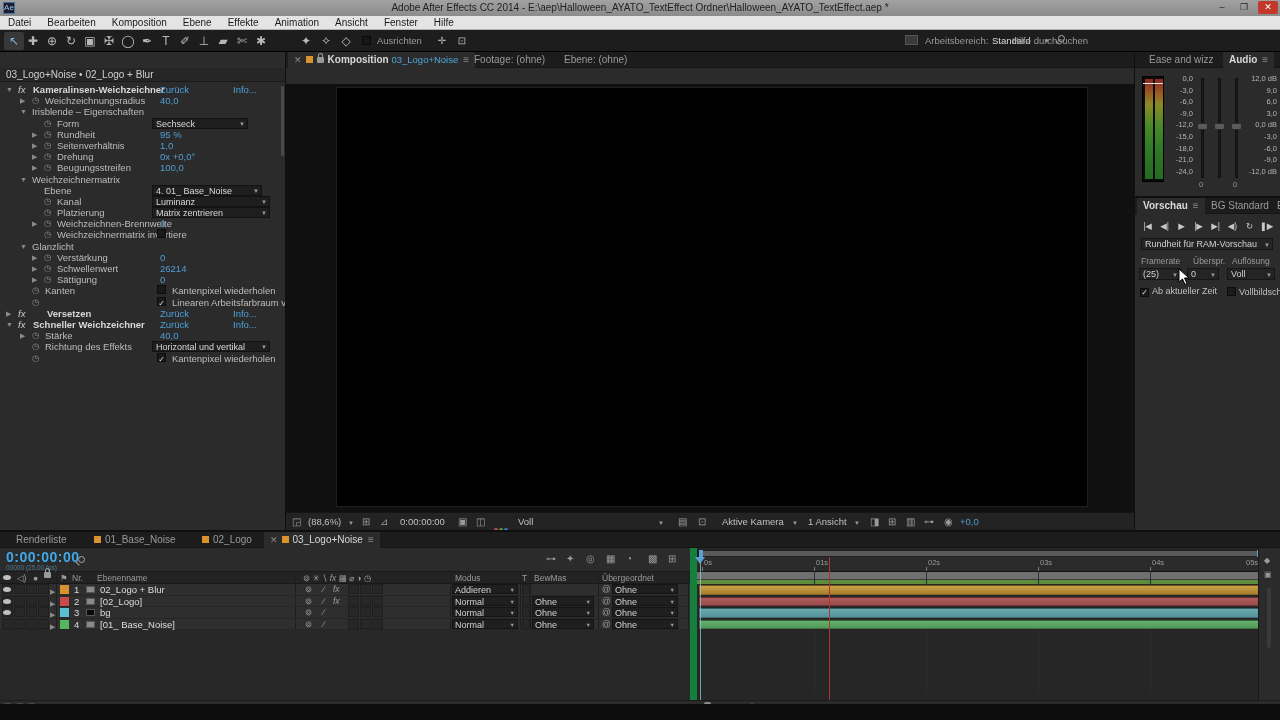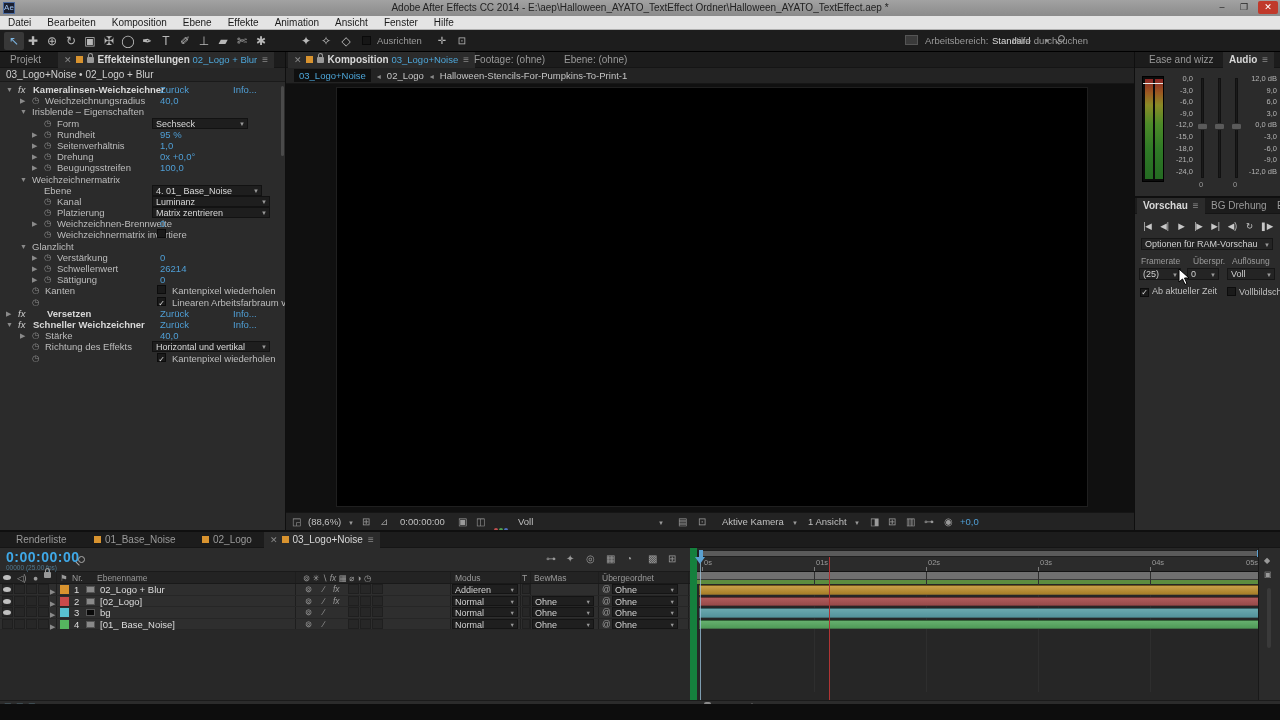--- a/index.html
+++ b/index.html
@@ -172,24 +172,20 @@
     <span class="tool abs" style="left:452px;font-size:10px">⊡</span>
     <span class="abs" style="left:905px;top:5px;width:13px;height:10px;background:#3a3a3a;border:1px solid #555"></span>
     <span class="tbtext" style="left:925px">Arbeitsbereich:</span>
     <span class="tbtext tbval" style="left:992px">Standard</span>
     <span class="caret abs" style="left:1044px;top:8px">▼</span>
     <span class="mag abs" style="left:1058px;top:5px"></span>
     <span class="tbtext" style="left:1012px">Hilfe durchsuchen</span>
   </div>
 
   <div id="fxpanel" class="abs panel">
-    <div class="tabstrip">
-      <span class="tab" style="left:4px">Projekt</span>
-      <span class="tab active" style="left:58px"><span class="closex">✕</span><span class="sq"></span><span class="lock"></span><b>Effekteinstellungen</b>&nbsp;<span class="blue">02_Logo + Blur</span><span class="menu">≡</span></span>
-    </div>
     <div id="fxcrumb" class="abs">03_Logo+Noise • 02_Logo + Blur</div>
     <div id="fx-rows" class="abs">
         <div class="fxrow">
           <span class="tw" style="left:6px">▼</span>
           <span class="fxi" style="left:18px">fx</span>
           <span class="lbl b" style="left:33px">Kameralinsen-Weichzeichner</span>
           <span class="blue" style="left:160px">Zurück</span>
           <span class="blue" style="left:233px">Info...</span>
         </div>
         <div class="fxrow">
@@ -326,21 +322,20 @@
       </div>
     <div id="fxscroll" class="abs"></div>
   </div>
 
   <div id="comppanel" class="abs panel">
     <div class="tabstrip">
       <span class="tab active" style="left:2px"><span class="closex">✕</span><span class="sq"></span><span class="lock"></span><b>Komposition</b>&nbsp;<span class="blue">03_Logo+Noise</span><span class="menu">≡</span></span>
       <span class="tab" style="left:182px">Footage: (ohne)</span>
       <span class="tab" style="left:272px">Ebene: (ohne)</span>
     </div>
-    <div id="compcrumb" class="abs"><span class="crumbchip">03_Logo+Noise</span><span class="crumbsep">◂</span><span class="crumbtxt">02_Logo</span><span class="crumbsep">◂</span><span class="crumbtxt">Halloween-Stencils-For-Pumpkins-To-Print-1</span></div>
     <div id="viewer" class="abs">
       <div id="comprect" class="abs">
         <svg width="752" height="420" viewBox="0 0 752 420">
           <defs>
             <filter id="fluid" x="-20%" y="-20%" width="140%" height="140%">
               <feTurbulence type="fractalNoise" baseFrequency="0.012 0.02" numOctaves="2" seed="7" result="n"></feTurbulence>
               <feDisplacementMap in="SourceGraphic" in2="n" scale="55"></feDisplacementMap>
               <feGaussianBlur stdDeviation="2"></feGaussianBlur>
             </filter>
             <filter id="glow" x="-30%" y="-30%" width="160%" height="160%">
@@ -420,34 +415,34 @@
     <div class="slidetrack abs" style="left:100px">
         <div class="slidehandle"></div>
       </div>
     <span class="sliderval abs" style="left:64px">0</span>
     <span class="sliderval abs" style="left:98px">0</span>
   </div>
 
   <div id="prevpanel" class="abs panel">
     <div class="tabstrip">
       <span class="tab active" style="left:2px"><b>Vorschau</b><span class="menu">≡</span></span>
-      <span class="tab" style="left:70px">BG Drehung</span>
+      <span class="tab" style="left:70px">BG Standard</span>
       <span class="tab" style="left:136px">E</span>
     </div>
     <div id="transport" class="abs">
         <span class="tbtn" style="left: 0px; width: 15px;">|◀</span>
         <span class="tbtn" style="left: 17px; width: 15px;">◀|</span>
         <span class="tbtn" style="left: 34px; width: 15px;">▶</span>
         <span class="tbtn" style="left: 51px; width: 15px;">|▶</span>
         <span class="tbtn" style="left: 68px; width: 15px;">▶|</span>
         <span class="tbtn" style="left: 85px; width: 15px;">◀)</span>
         <span class="tbtn" style="left: 102px; width: 15px;">↻</span>
         <span class="tbtn" style="left: 119px; width: 15px;">❚▶</span>
       </div>
-    <div class="prevdd" style="left:6px;top:40px;width:132px"><span>Optionen für RAM-Vorschau</span><i>▼</i></div>
+    <div class="prevdd" style="left:6px;top:40px;width:132px"><span>Rundheit für RAM-Vorschau</span><i>▼</i></div>
     <span class="prevlabel" style="left:6px;top:58px">Framerate</span>
     <span class="prevlabel" style="left:58px;top:58px">Überspr.</span>
     <span class="prevlabel" style="left:97px;top:58px">Auflösung</span>
     <div class="prevdd" style="left:4px;top:70px;width:42px"><span>(25)</span><i>▼</i></div>
     <div class="prevdd" style="left:52px;top:70px;width:32px"><span>0</span><i>▼</i></div>
     <div class="prevdd" style="left:92px;top:70px;width:48px"><span>Voll</span><i>▼</i></div>
     <span class="pcheck" style="left:5px;top:88px"><span class="cb on">✓</span><span>Ab aktueller Zeit</span></span>
     <span class="pcheck" style="left:92px;top:88px"><span class="cb"></span><span>Vollbildschirm</span></span>
   </div>
 

